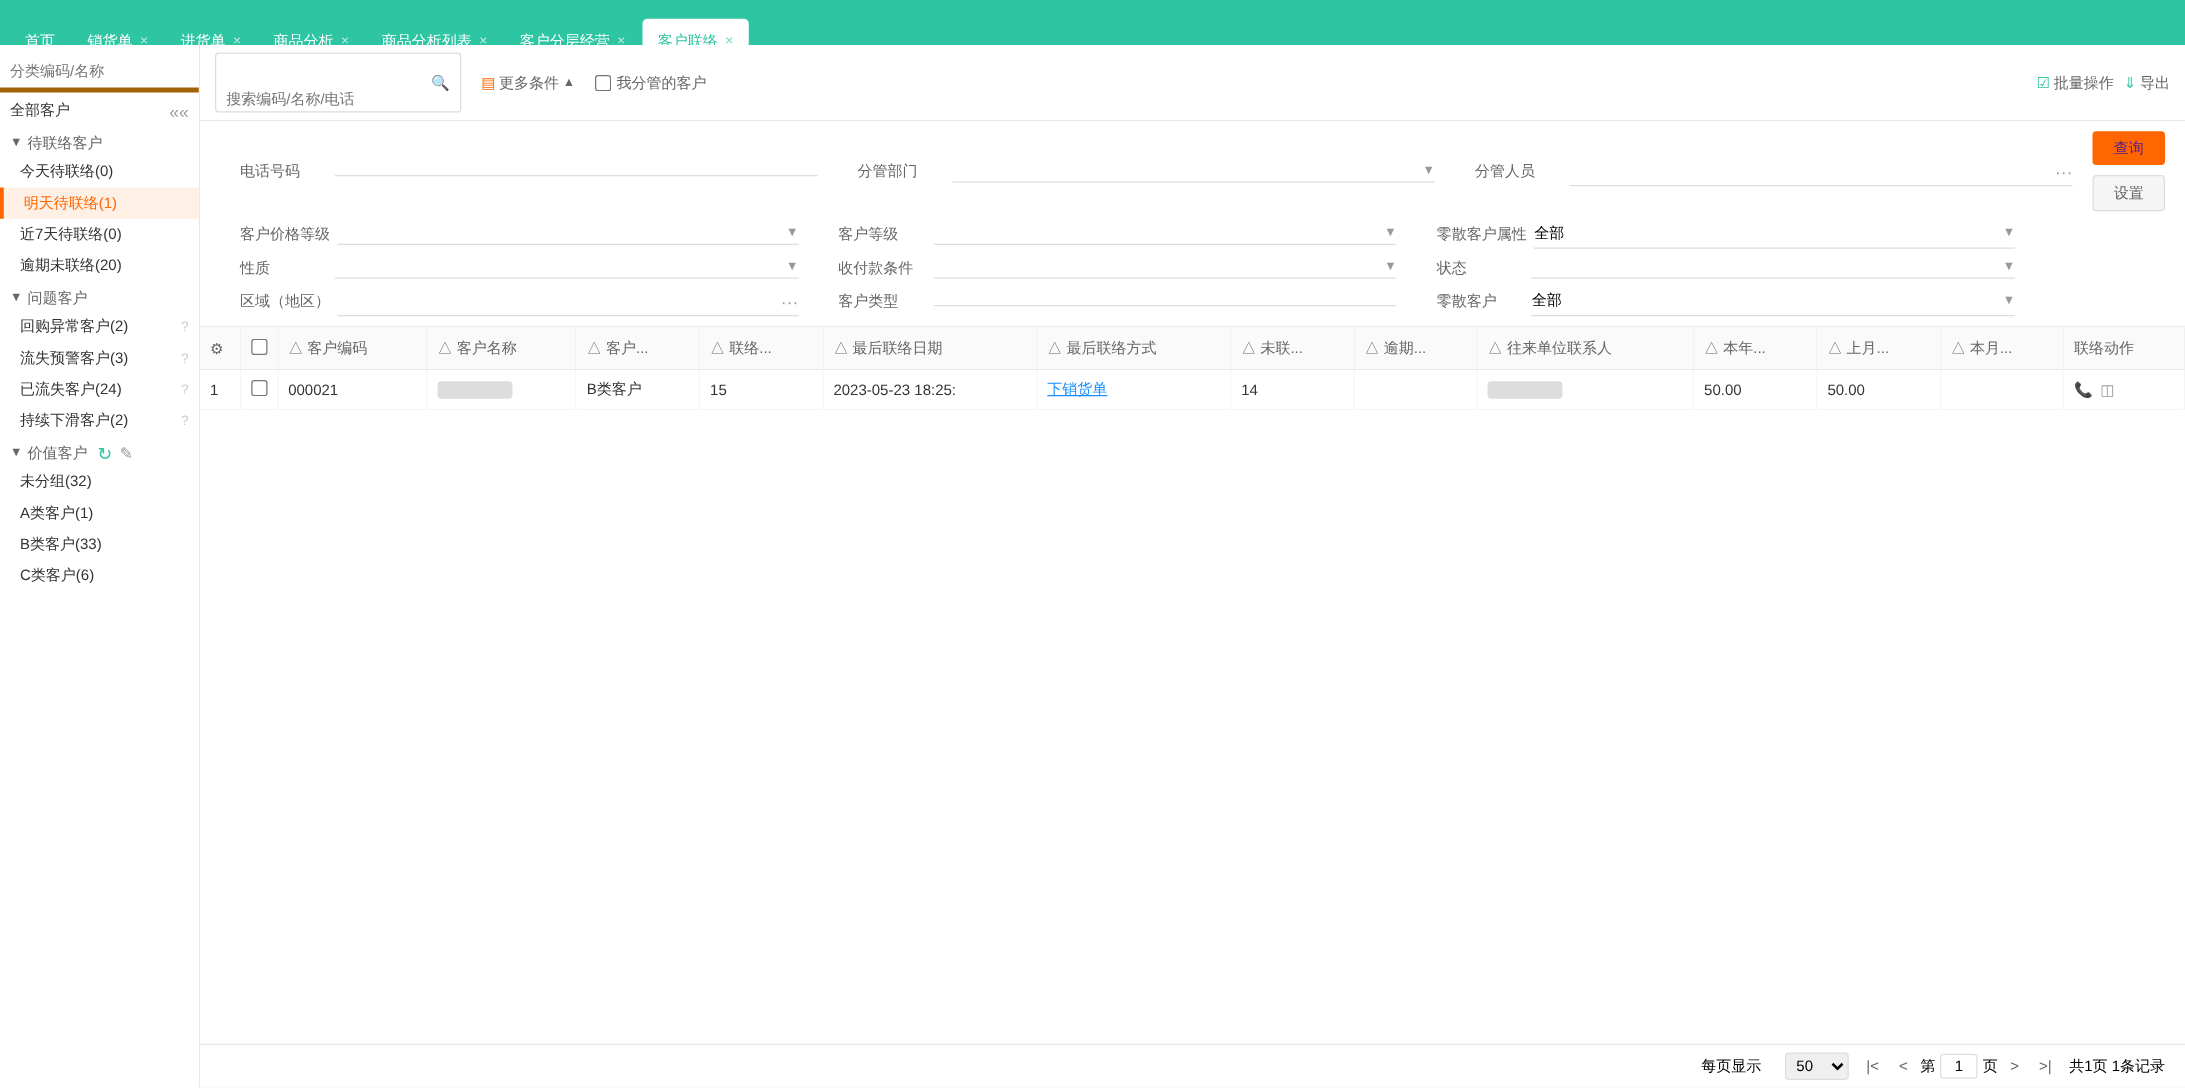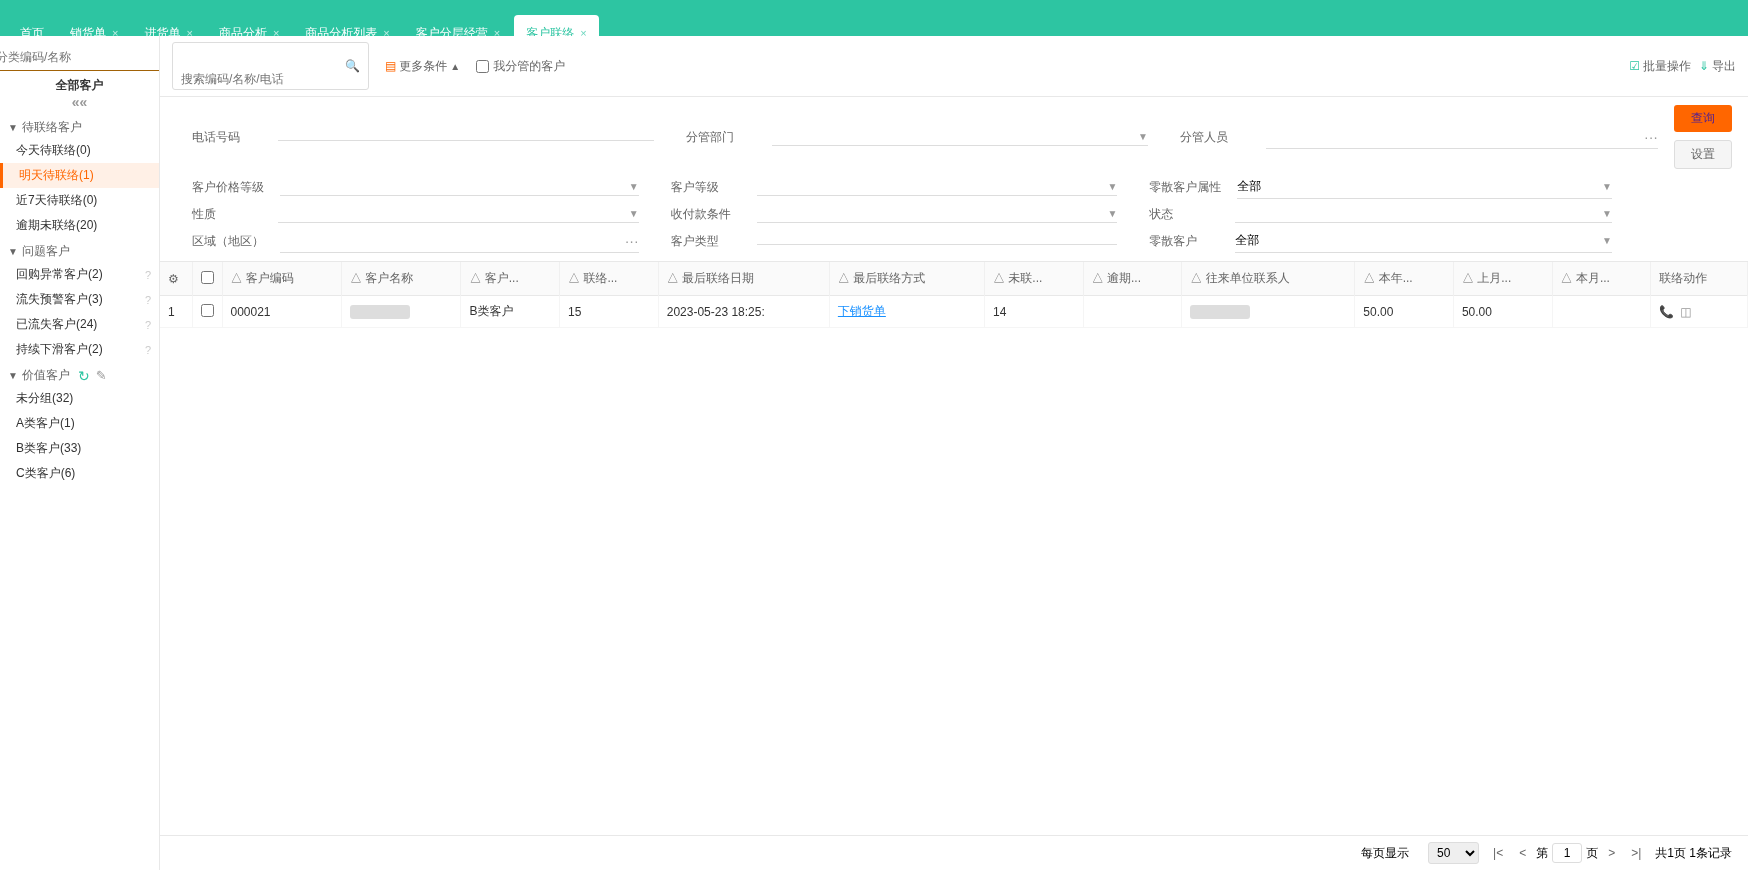--- a/index.html
+++ b/index.html
@@ -9,23 +9,23 @@
     .top-nav { background: #2dc5a2; height: 36px; display: flex; align-items: center; padding: 0 8px; gap: 2px; }
     .nav-item { color: #fff; padding: 0 12px; height: 36px; display: flex; align-items: center; cursor: pointer; white-space: nowrap; font-size: 13px; margin-top: 30px; }
     .nav-item.active { background: #fff; color: #2dc5a2; border-radius: 4px 4px 0 0; }
     .nav-item .close-x { margin-left: 6px; opacity: 0.7; font-size: 11px; }
 
     
     .main-layout { display: flex; height: calc(100vh - 36px); }
 
     
     .sidebar { width: 160px; background: #fff; border-right: 1px solid #e8e8e8; overflow-y: auto; flex-shrink: 0; padding: 8px 0; }
-    .sidebar-search { display: flex; align-items: center; padding: 6px 8px; border-bottom: 1px solid #a16207; justify-content: flex-end; }
+    .sidebar-search { display: flex; align-items: center; padding: 6px 8px; border-bottom: 4px solid #a16207; }
     .sidebar-search input { flex: 1; border: none; outline: none; font-size: 12px; color: #333; background: transparent; }
-    .sidebar-section-title { font-weight: bold; color: #333; padding: 6px 8px 4px 8px; display: flex; align-items: center; justify-content: space-between; flex-direction: column; }
+    .sidebar-section-title { font-weight: normal; color: #333; padding: 6px 8px 4px 8px; display: flex; align-items: center; justify-content: space-between; }
     .sidebar-section-title .collapse-icon { color: #999; cursor: pointer; font-size: 14px; }
     .sidebar-group-label { color: #666; padding: 5px 8px 2px 8px; display: flex; align-items: center; gap: 4px; }
     .sidebar-group-label .triangle { font-size: 10px; }
     .sidebar-item { padding: 4px 8px 4px 16px; color: #333; cursor: pointer; display: flex; align-items: center; justify-content: space-between; }
     .sidebar-item.active { background: #fff0e6; color: #f60; border-left: 3px solid #f60; }
     .sidebar-item .help-icon { color: #ccc; font-size: 11px; }
 
     
     .content { flex: 1; display: flex; flex-direction: column; overflow: hidden; }
 
@@ -37,21 +37,21 @@
     .filter-btn .filter-icon { color: #f60; }
     .checkbox-label { display: flex; align-items: center; gap: 4px; color: #666; cursor: pointer; }
     .toolbar-right { margin-left: auto; display: flex; align-items: center; gap: 8px; }
     .batch-op-btn { display: flex; align-items: center; gap: 3px; color: #666; cursor: pointer; }
     .export-btn { display: flex; align-items: center; gap: 3px; color: #666; cursor: pointer; }
 
     
     .filter-panel { background: #fff; border-bottom: 1px solid #e8e8e8; padding: 8px 16px; }
     .filter-row { display: flex; align-items: center; gap: 0; margin-bottom: 6px; }
     .filter-row:last-child { margin-bottom: 0; }
-    .filter-cell { display: flex; align-items: center; gap: 16px; flex: 1; min-width: 0; padding-left: 16px; }
+    .filter-cell { display: flex; align-items: center; gap: 6px; flex: 1; min-width: 0; padding-left: 16px; }
     .filter-cell .label { color: #666; white-space: nowrap; min-width: 70px; }
     .filter-cell .input-area { flex: 1; border-bottom: 1px solid #ddd; padding: 3px 0; display: flex; align-items: center; justify-content: space-between; cursor: pointer; }
     .filter-cell .input-area .chevron { color: #999; font-size: 10px; }
     .filter-cell .input-area .dots { color: #999; font-size: 14px; }
     .query-btn { background: #f60; color: #4c1d95; border: none; border-radius: 3px; padding: 5px 16px; cursor: pointer; font-size: 12px; }
     .reset-btn { background: #f5f5f5; color: #666; border: 1px solid #ddd; border-radius: 3px; padding: 5px 16px; cursor: pointer; font-size: 12px; margin-top: 4px; }
 
     
     .btn-area { display: flex; flex-direction: column; gap: 4px; margin-left: 16px; }
 

